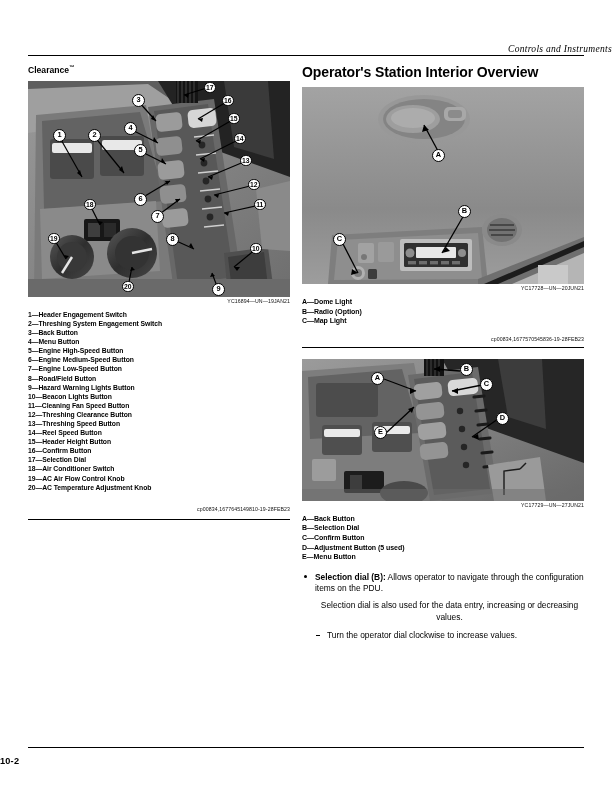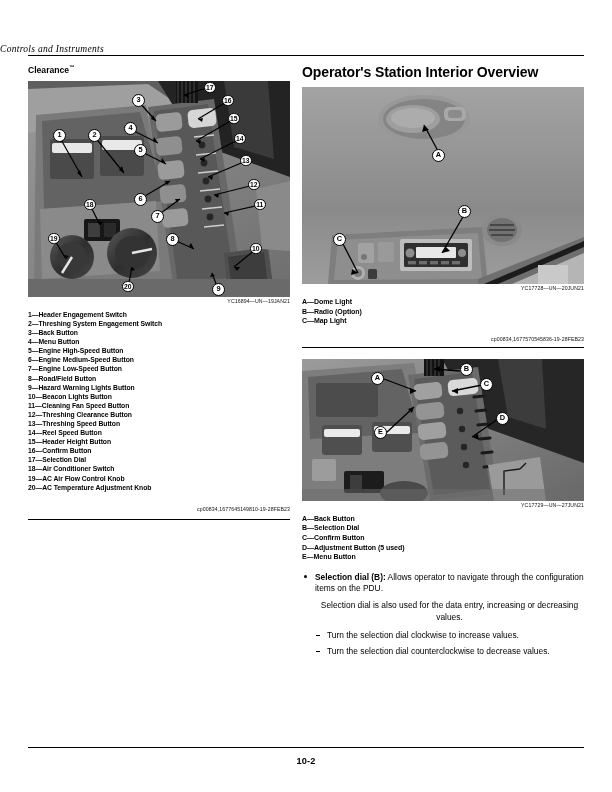--- a/index.html
+++ b/index.html
@@ -15,21 +15,21 @@
     color: #000000;
     overflow: hidden;
   }
 
   
   .page-header {
     position: absolute;
     top: 38px;
     left: 0;
     width: 612px;
-    text-align: left;
+    text-align: right;
   }
   .page-header .ttl {
     font-family: "Liberation Serif", serif;
     font-style: italic;
     font-size: 9.5px;
     letter-spacing: .3px;
   }
   .header-rule {
     position: absolute;
     top: 55px;
@@ -175,21 +175,20 @@
     left: 28px;
     width: 556px;
     height: 1px;
     background: #000;
   }
   .footer-num {
     position: absolute;
     bottom: 26px;
     left: 0;
     width: 612px;
-    text-align: center;
     font-size: 9.2px;
     font-weight: bold;
     letter-spacing: .2px;
   }
 
   
   .cal {
     position: absolute;
     width: 13px;
     height: 13px;
@@ -586,21 +585,20 @@
     <li>C—Confirm Button</li>
     <li>D—Adjustment Button (5 used)</li>
     <li>E—Menu Button</li>
   </ul>
 
   <ul class="bullets">
     <li>
       <span class="dot"></span><b>Selection dial (B):</b><span> Allows operator to navigate through the configuration items on the PDU.</span>
       <p class="cont">Selection dial is also used for the data entry, increasing or decreasing values.</p>
       <ul class="dashes">
-        <li><span class="dash"></span><span>Turn the selection dial clockwise to increase values.</span></li>
-        <li><span class="dash"></span><span>Turn the selection dial counterclockwise to decrease values.</span></li>
+        <li><span class="dash"></span><span>Turn the operator dial clockwise to increase values.</span></li>
       </ul>
     </li>
   </ul>
 </div>
 
 <div class="footer-rule"></div>
 <div class="footer-num">10-2</div>
 
 </body></html>

